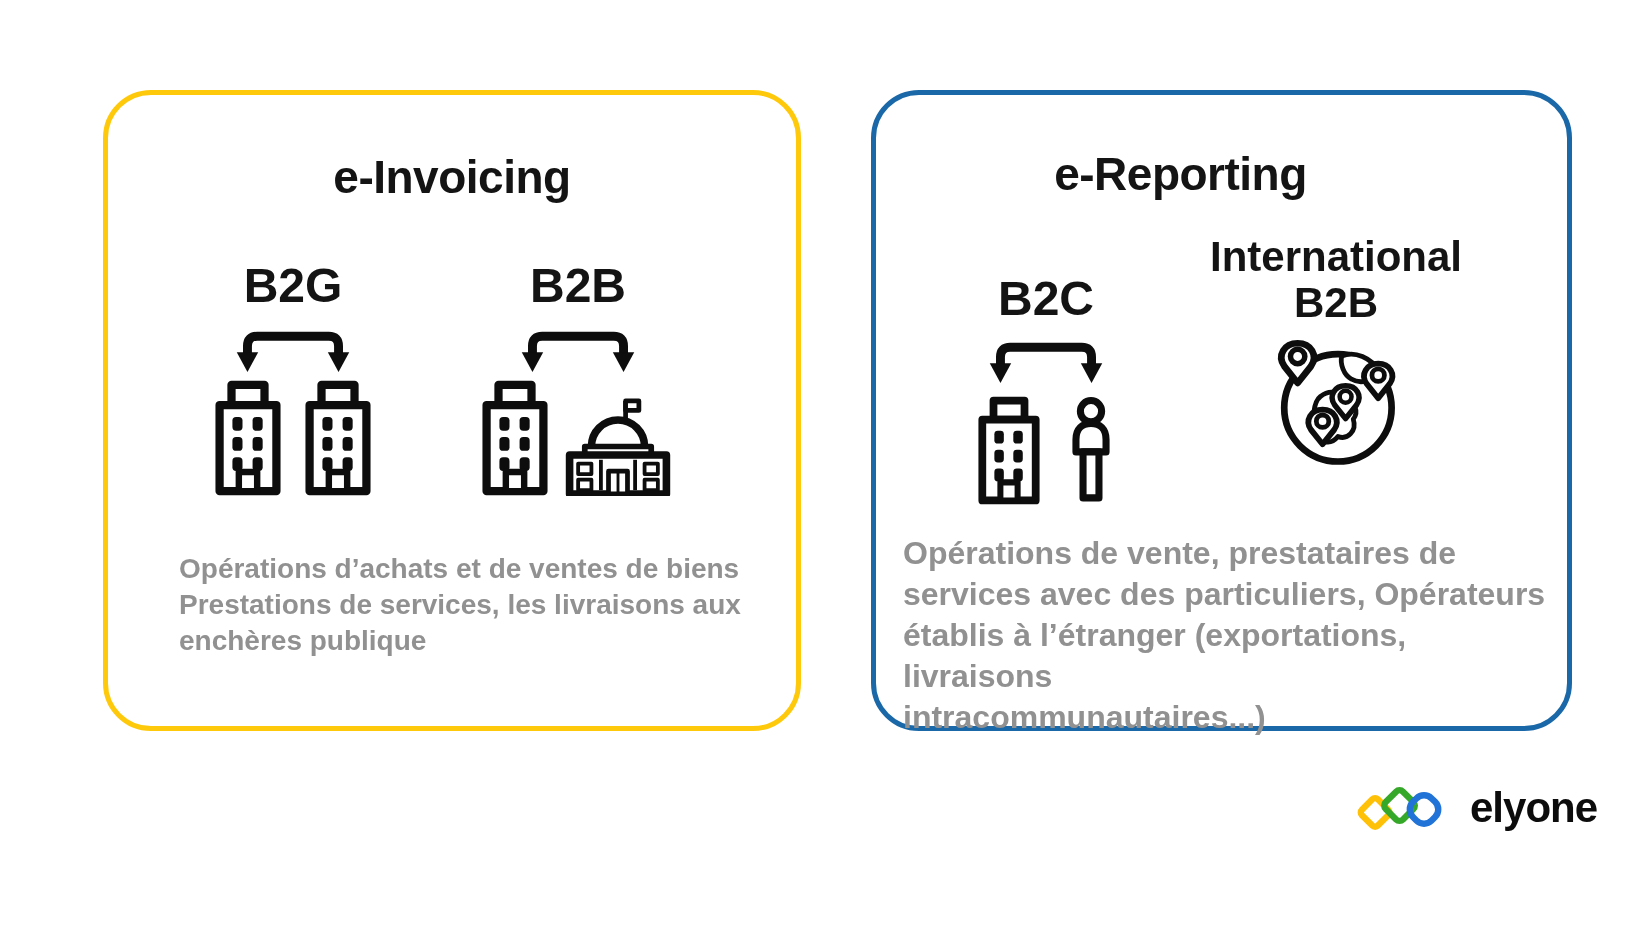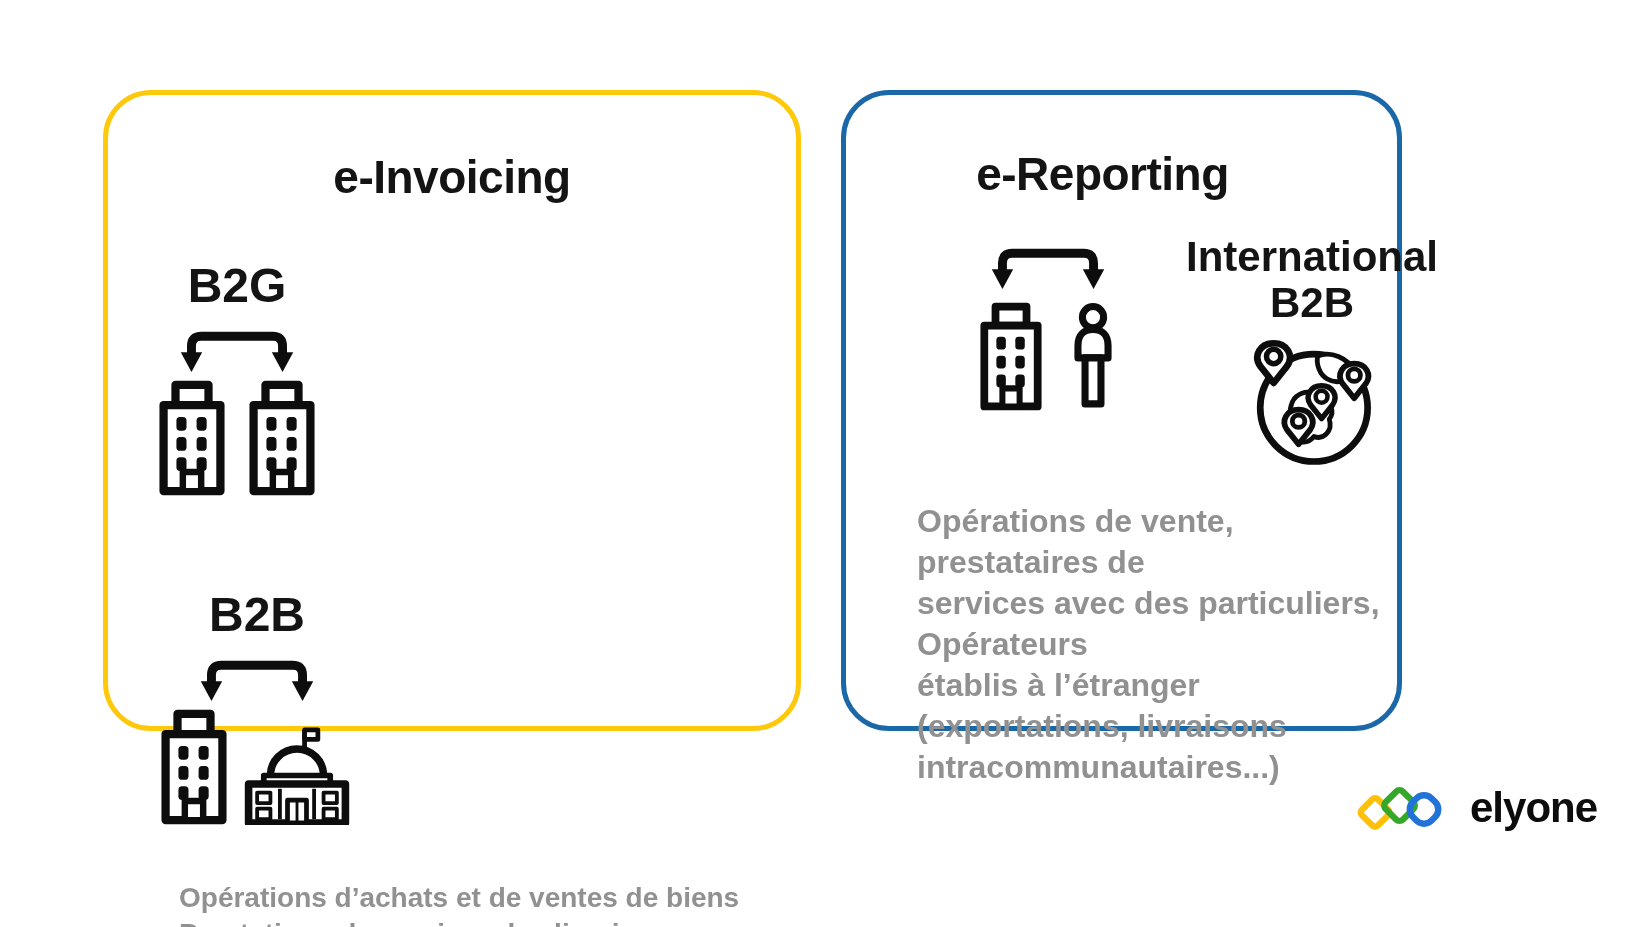--- a/index.html
+++ b/index.html
@@ -5,29 +5,29 @@
   html,body{margin:0;padding:0;background:#ffffff;}
   .canvas{
     position:relative;width:1648px;height:927px;background:#ffffff;overflow:hidden;
     font-family:"Liberation Sans","DejaVu Sans",sans-serif;color:#111;
   }
   .card{
     position:absolute;top:90px;height:641px;background:#fff;
     border:5px solid #ccc;border-radius:48px;box-sizing:border-box;
   }
   .card-invoicing{left:103px;width:698px;}
-  .card-reporting{left:841px;width:561px;padding-left:44px;}
+  .card-reporting{left:871px;width:701px;}
   .card-title{
     margin:15px;text-align:center;font-size:46px;font-weight:800;
     letter-spacing:-0.5px;color:#141414;
   }
   .card-invoicing .card-title{margin-top:55px;}
   .card-reporting .card-title{margin-top:52px;padding-right:82px;}
   .groups{display:flex;align-items:flex-start;}
-  .card-invoicing .groups{margin-top:58px;padding-left:44px;gap:95px;flex-direction:column;}
+  .card-invoicing .groups{margin-top:58px;padding-left:100px;gap:95px;}
   .card-reporting .groups{margin-top:30px;padding-left:90px;gap:70px;}
   .group{display:flex;flex-direction:column;align-items:center;}
   .group-b2g{width:170px;}
   .group-b2b{width:210px;}
   .group-b2c{width:160px;}
   .group-intl{width:280px;}
   .group-label{
     display:flex;align-items:flex-end;justify-content:center;
     font-weight:800;color:#141414;text-align:center;
     white-space:pre-line;line-height:1.08;
@@ -161,20 +161,21 @@
 Prestations de services, les livraisons aux
 enchères publique</p>
   </section>
 
   <section class="card card-reporting" style="border-color: rgb(26, 104, 168);">
     <h2 class="card-title">e-Reporting</h2>
 
     <div class="groups">
 
       <div class="group group-b2c">
+        <div class="group-label">B2C</div>
         <svg class="bracket" viewBox="0 0 128 56">
           <path d="M13,40 V27 Q13,16 24,16 H104 Q115,16 115,27 V40" fill="none" stroke="#0d0d0d" stroke-width="10"></path>
           <polygon points="1,34 25,34 13,56" fill="#0d0d0d"></polygon>
           <polygon points="103,34 127,34 115,56" fill="#0d0d0d"></polygon>
         </svg>
         <div class="icons">
           <svg class="icon-building" viewBox="0 0 72 126">
             <g stroke="#0d0d0d" fill="#fff" stroke-linejoin="round">
               <rect x="18" y="5" width="36" height="22" stroke-width="9"></rect>
               <rect x="5" y="27" width="62" height="94" stroke-width="9"></rect>

